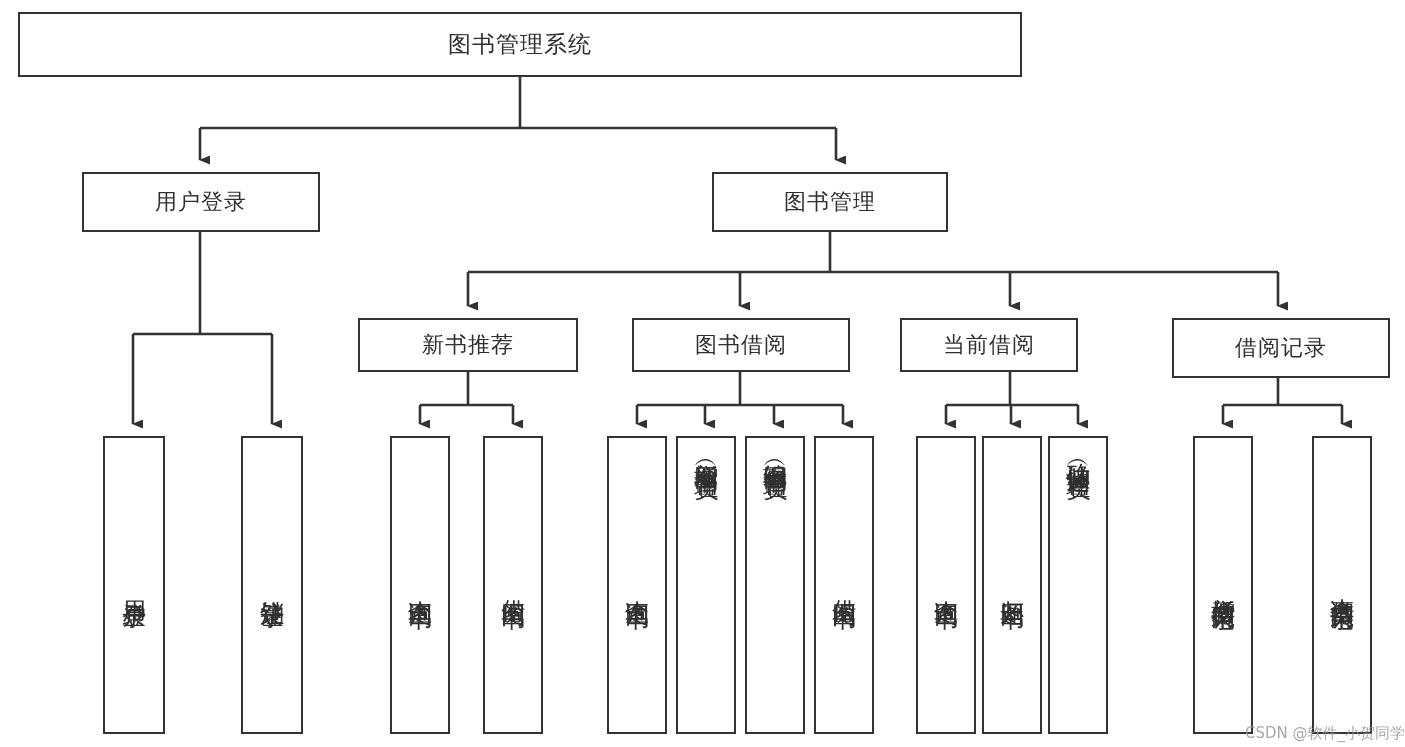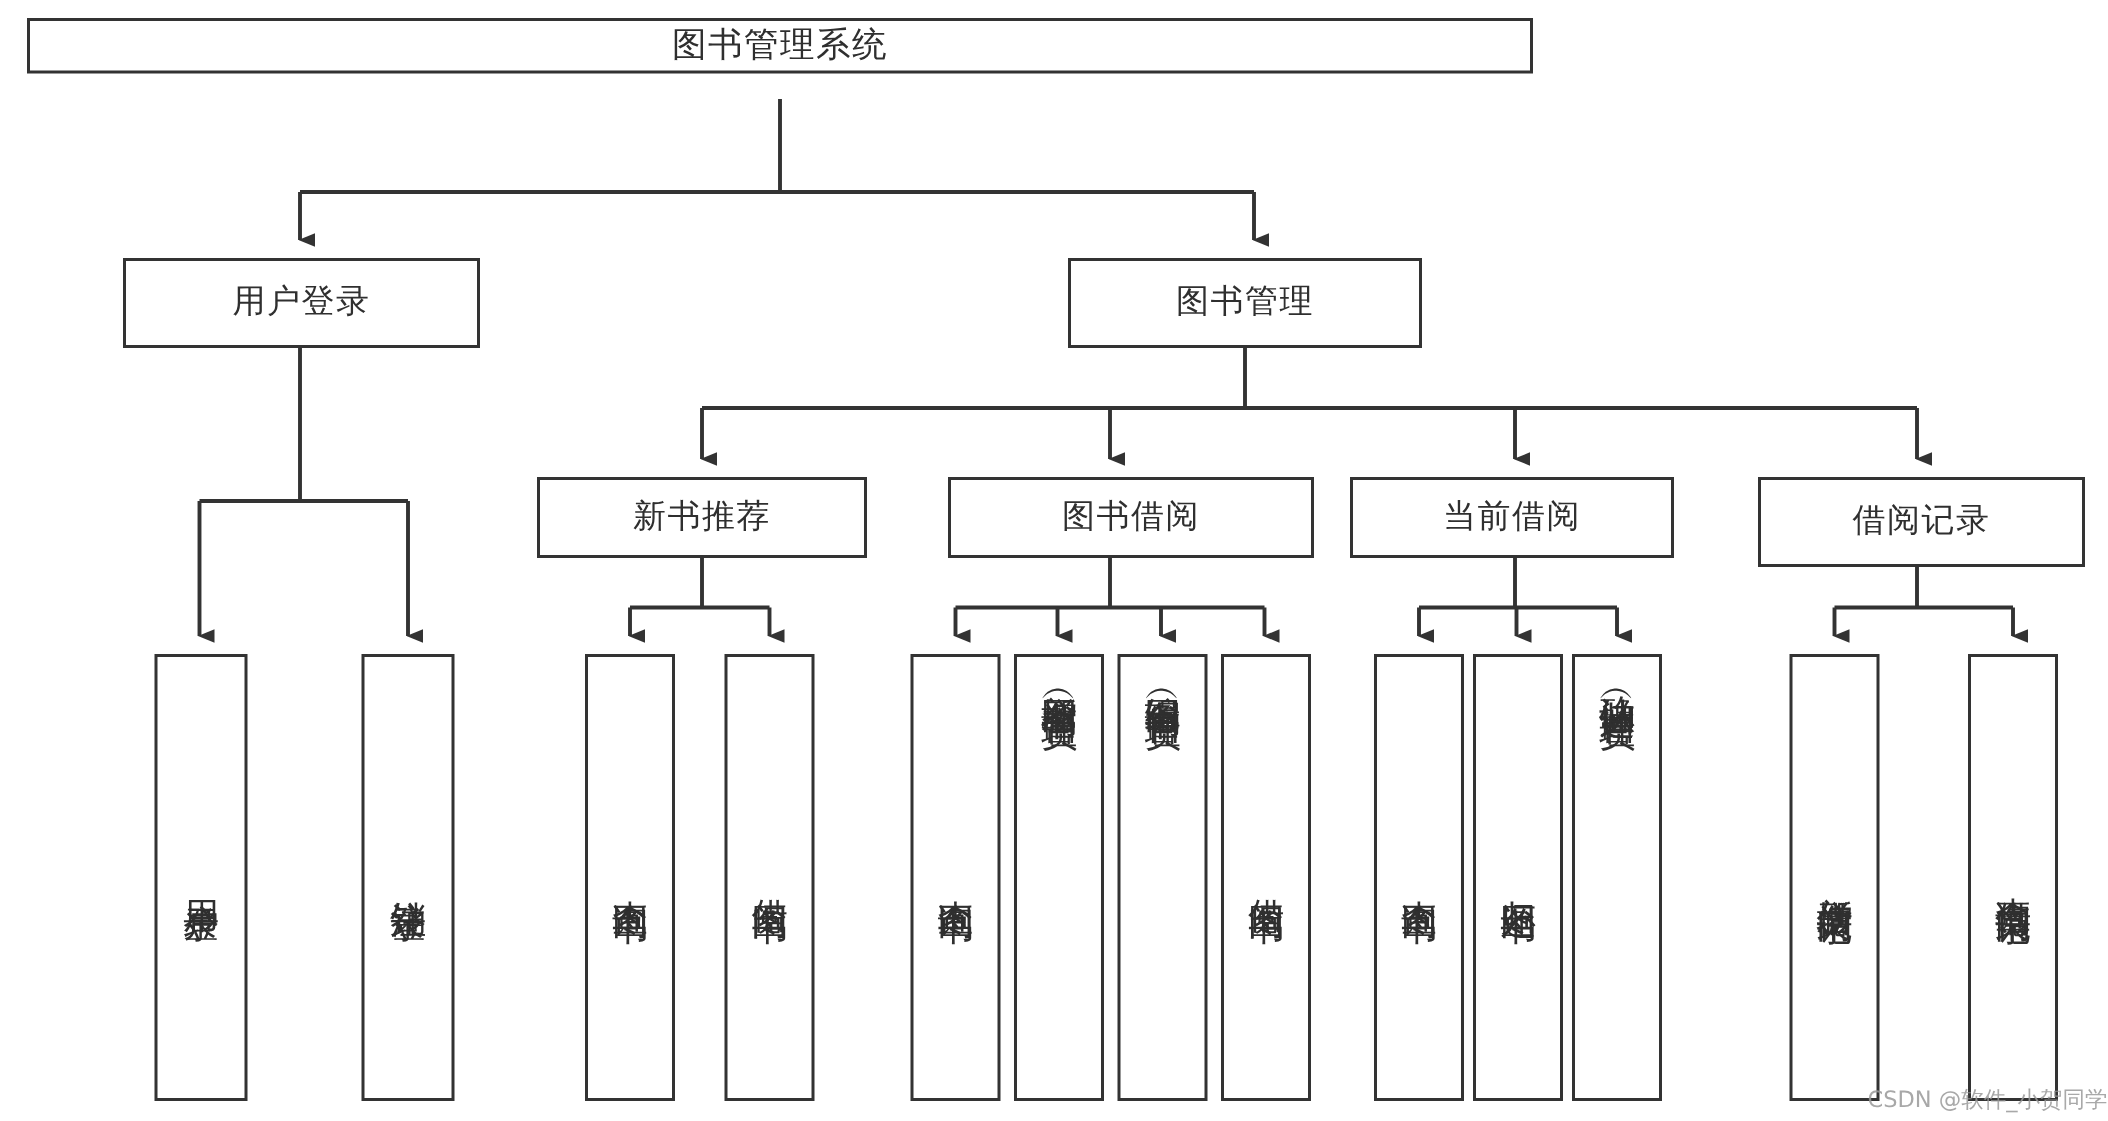--- a/index.html
+++ b/index.html
@@ -104,38 +104,38 @@
       <path d="M1011,405 L1011,424" marker-end="url(#arw)"></path>
       <path d="M1078,405 L1078,424" marker-end="url(#arw)"></path>
 
       <path d="M1278,372 L1278,405"></path>
       <path d="M1223,405 L1342,405"></path>
       <path d="M1223,405 L1223,424" marker-end="url(#arw)"></path>
       <path d="M1342,405 L1342,424" marker-end="url(#arw)"></path>
     </g>
   </svg>
 
-  <div class="node h root" style="left:18px;top:12px;width:1004px;height:37px;">
+  <div class="node h root" style="left:18px;top:12px;width:1004px;height:65px;">
     <span class="lbl">图书管理系统</span>
   </div>
 
   <div class="node h" style="left:82px;top:172px;width:238px;height:60px;">
     <span class="lbl">用户登录</span>
   </div>
   <div class="node h" style="left:358px;top:318px;width:220px;height:54px;">
     <span class="lbl">新书推荐</span>
   </div>
 
   <div class="node h" style="left:712px;top:172px;width:236px;height:60px;">
     <span class="lbl">图书管理</span>
   </div>
-  <div class="node h" style="left:632px;top:318px;width:244px;height:54px;">
+  <div class="node h" style="left:632px;top:318px;width:218px;height:54px;">
     <span class="lbl">图书借阅</span>
   </div>
-  <div class="node h" style="left:900px;top:318px;width:216px;height:54px;">
+  <div class="node h" style="left:900px;top:318px;width:178px;height:54px;">
     <span class="lbl">当前借阅</span>
   </div>
   <div class="node h" style="left:1172px;top:318px;width:218px;height:60px;">
     <span class="lbl">借阅记录</span>
   </div>
 
   <div class="node v" style="left:103px;top:436px;width:62px;height:298px;">
     <span class="lbl">用户登录</span>
   </div>
   <div class="node v" style="left:241px;top:436px;width:62px;height:298px;">

